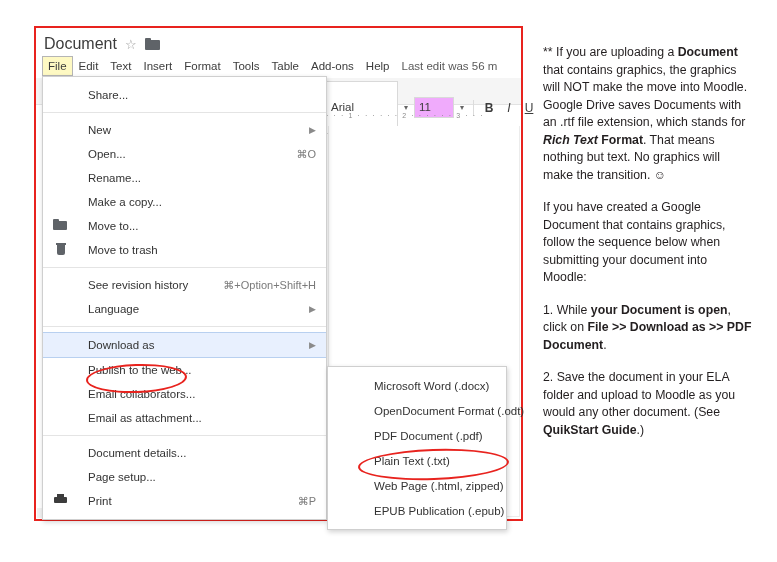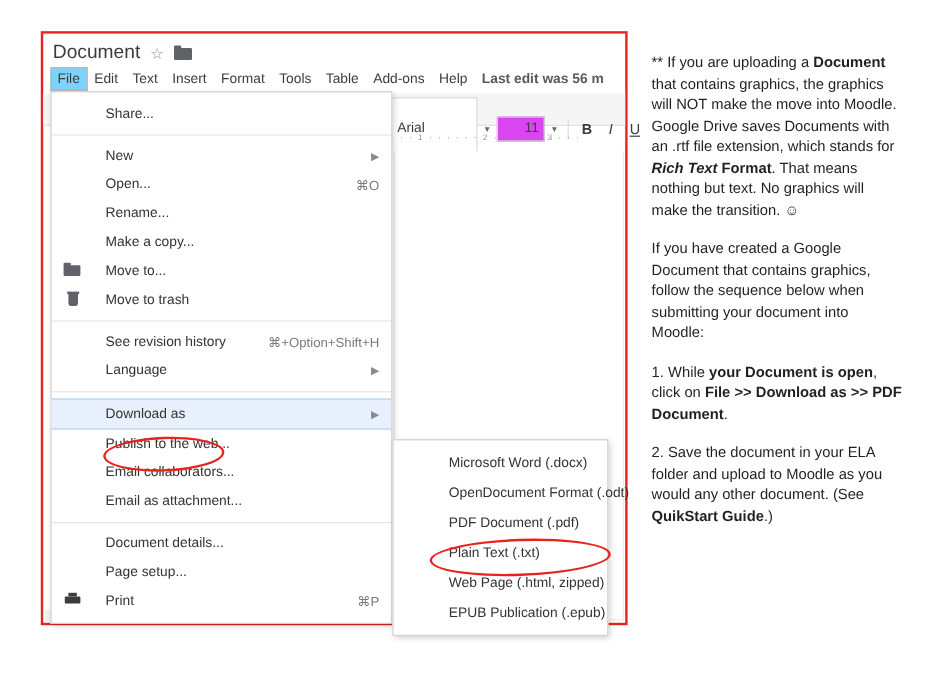--- a/index.html
+++ b/index.html
@@ -81,29 +81,28 @@
     align-items: center;
     font-size: 11.5px;
     color: #3c3c3c;
     white-space: nowrap;
   }
   .menu-item {
     padding: 2px 6px;
     line-height: 16px;
   }
   .menu-item.active {
-    background: #7dd3fc;
+    background: #fef9c3;
     border: 1px solid #b5b5b5;
     padding: 1px 5px;
   }
   #last-edit {
     padding-left: 6px;
     color: #5a5a5a;
     font-size: 11.5px;
-    font-weight: bold;
   }
 
   
   #toolbar {
     position: absolute;
     left: 0;
     top: 50px;
     right: 0;
     height: 26px;
     background: #f5f5f5;
@@ -123,25 +122,25 @@
     width: 62px;
     border: 1px solid #d9d9d9;
     background: #fff;
     padding: 18px 4px;
     height: 15px;
     line-height: 15px;
   }
   .tb-size {
     width: 30px;
     border: 1px solid #d9d9d9;
-    background: #d946ef;
+    background: #f0abfc;
     padding: 2px 4px;
     height: 15px;
     line-height: 15px;
-    text-align: right;
+    text-align: left;
   }
   .tb-caret {
     font-size: 8px;
     color: #666;
     padding: 0 2px;
   }
   .tb-sep {
     width: 1px;
     height: 16px;
     background: #dcdcdc;

